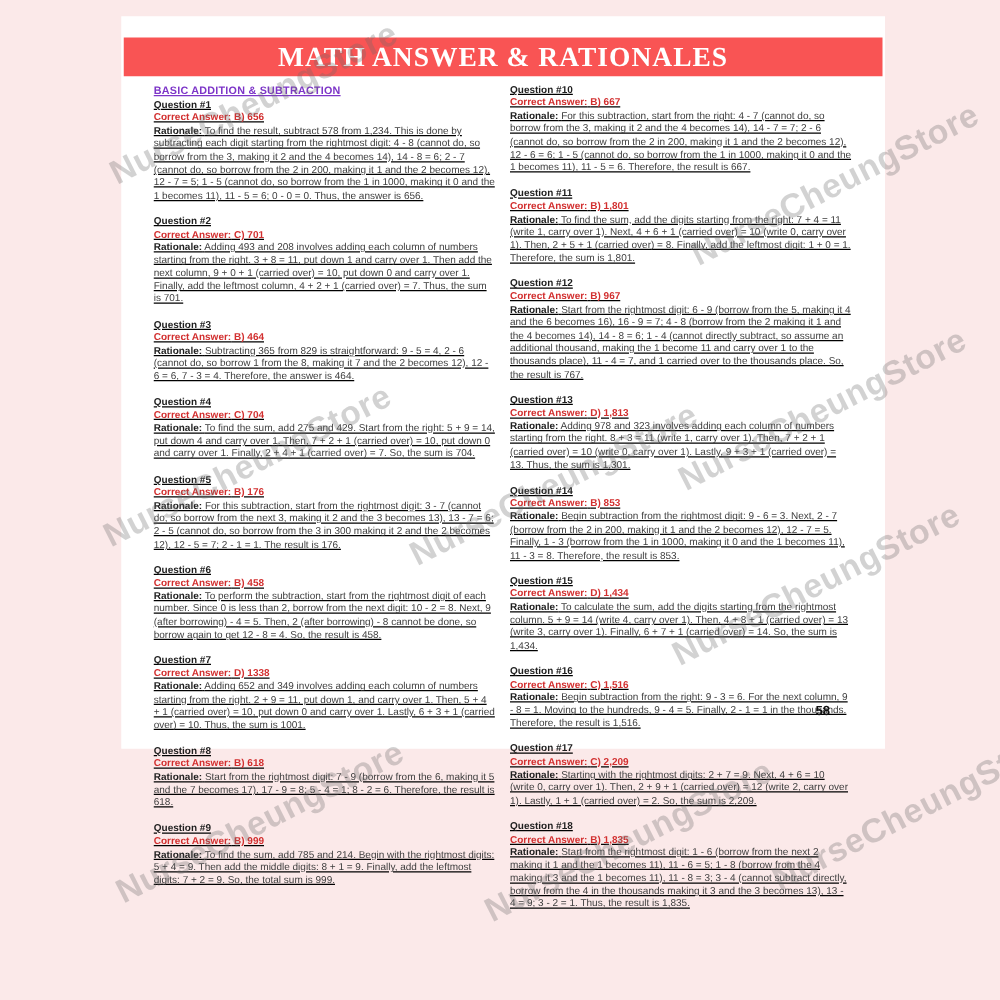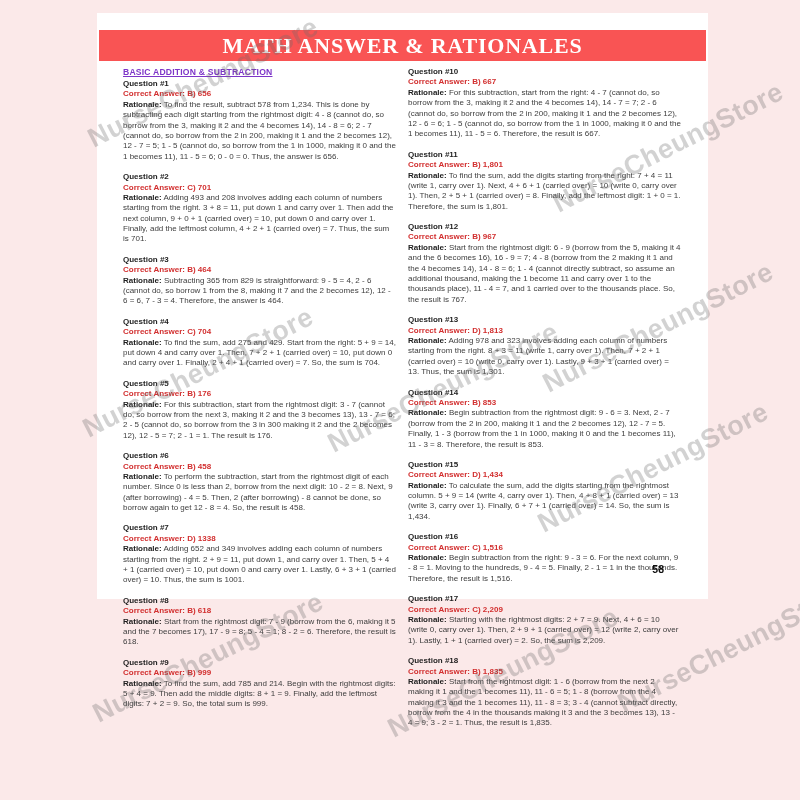--- a/index.html
+++ b/index.html
@@ -14,21 +14,21 @@
             display:flex; align-items:center; justify-content:center; }
   .banner h1 { font-family:"Liberation Serif", serif; font-weight:700; font-size:22px;
                color:#ffffff; letter-spacing:0.8px; white-space:nowrap; }
 
   .content { display:flex; gap:12px; padding:6px 27px 0 26px; }
   .col { flex:1; min-width:0; }
 
   .section-heading { color:var(--heading-purple,#7d35c8); font-weight:700; font-size:8.6px;
                      letter-spacing:0.2px; margin-bottom:2px;text-decoration:underline; }
 
-  .q { margin-bottom:10px; font-size:8px; line-height:1.3; }
+  .q { margin-bottom:10px; font-size:8px; line-height:1.3;text-decoration:underline; }
   .q-title { font-size:8px; font-weight:700; color:#1e1e1e; }
   .q-answer { font-weight:700; color:var(--answer-red,#d22f2f); }
   .q-rationale { color:#3d3d3d; }
   .r-label { font-weight:700; color:#1e1e1e; }
 
   .page-number { position:absolute; right:44px; bottom:24px; font-weight:700;
                  font-size:10.5px; color:#111; }
 
   .watermarks { position:absolute; inset:0; pointer-events:none; z-index:5; }
   .wm { position:absolute; font-weight:700; font-size:27px; letter-spacing:0.5px;

